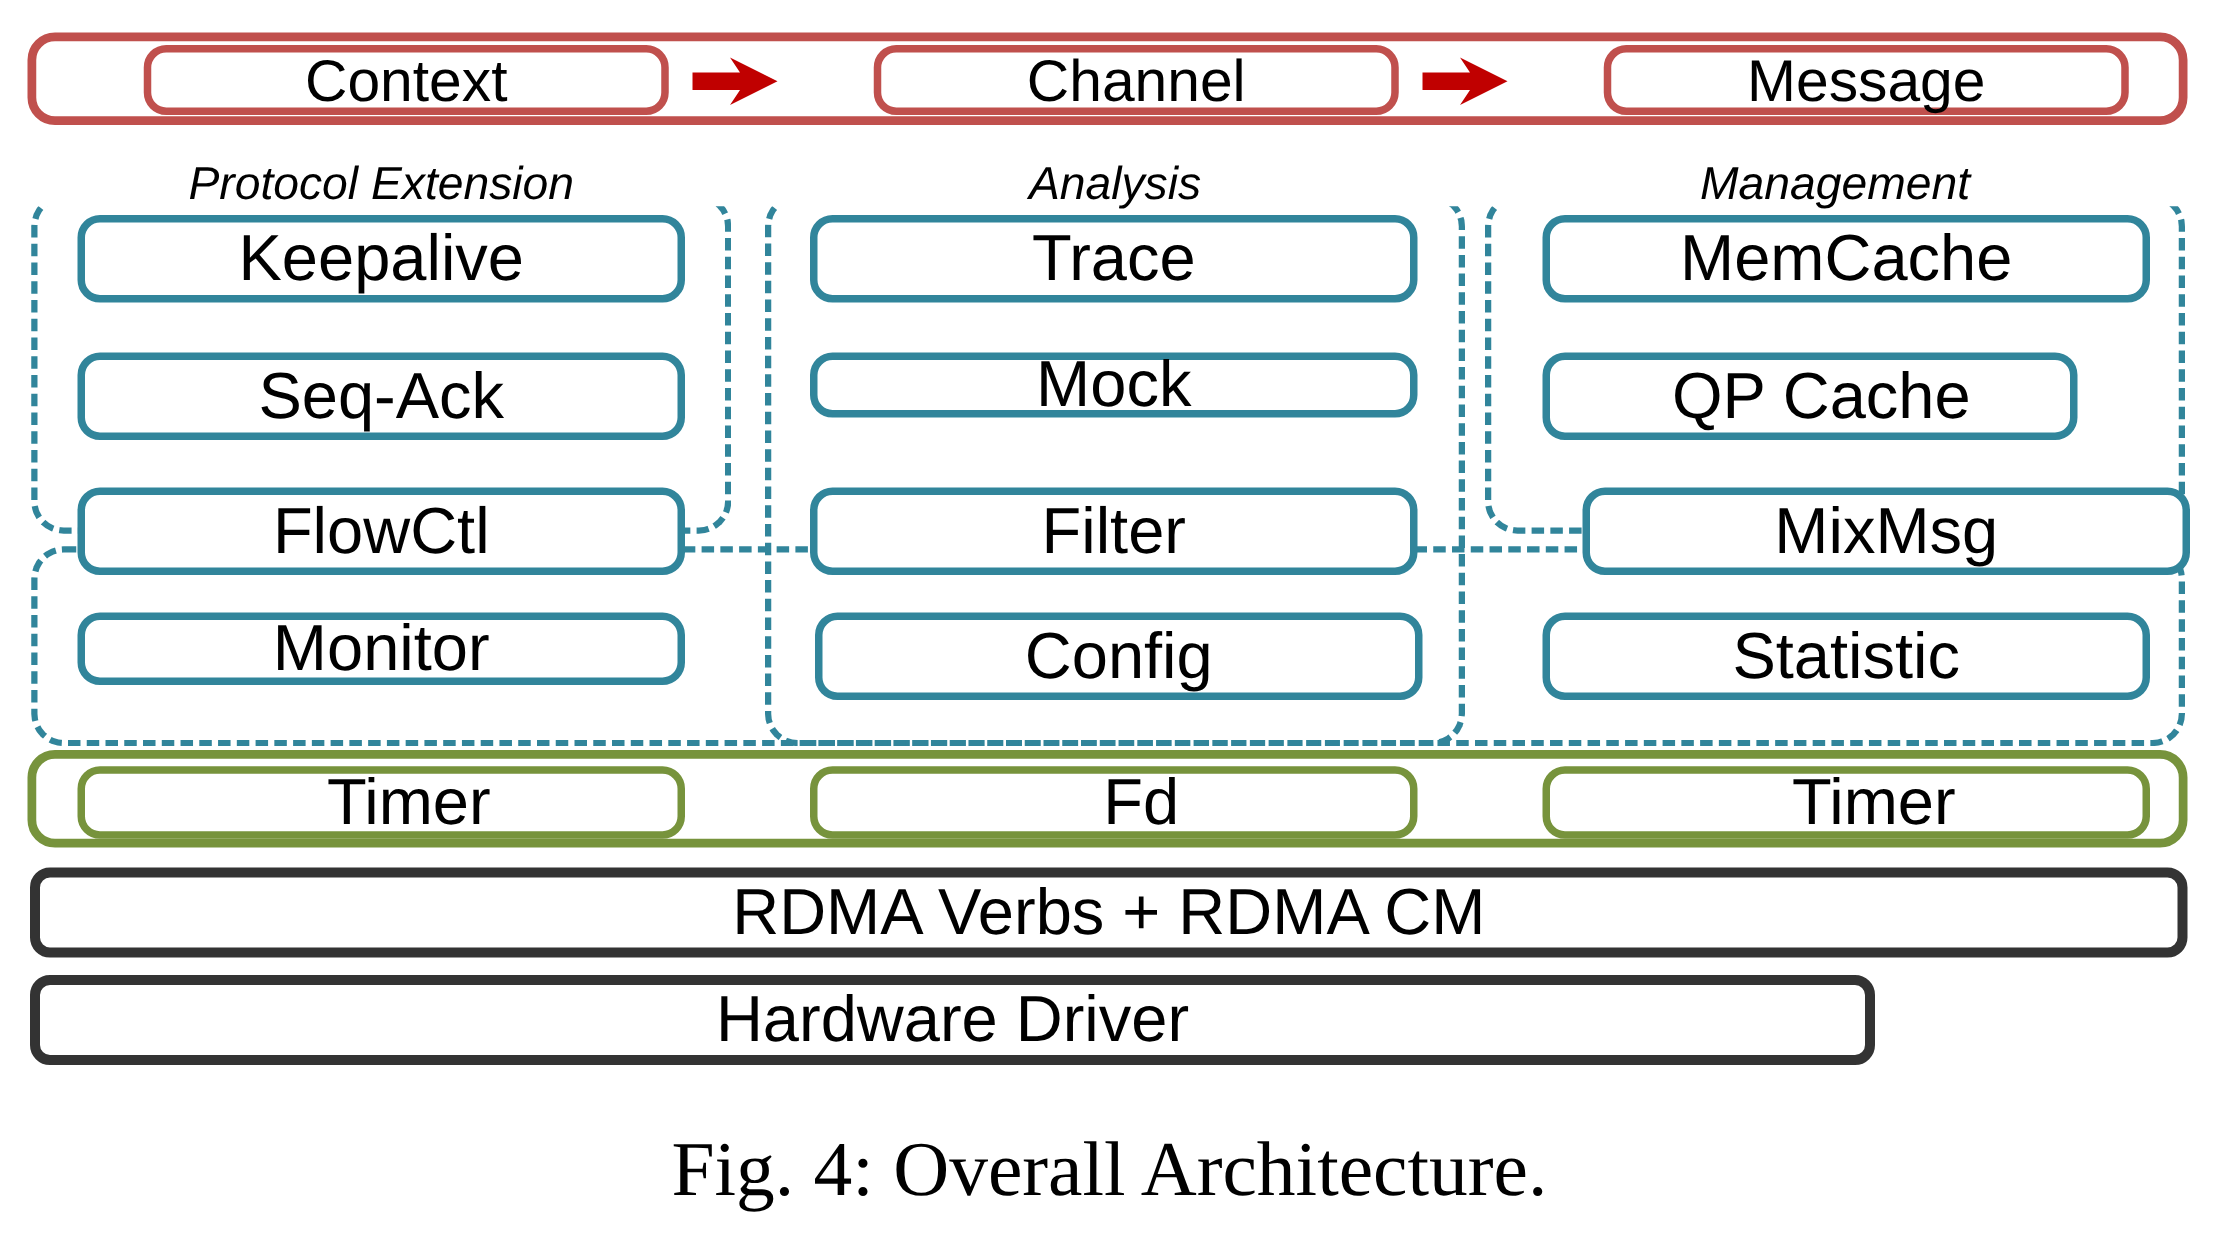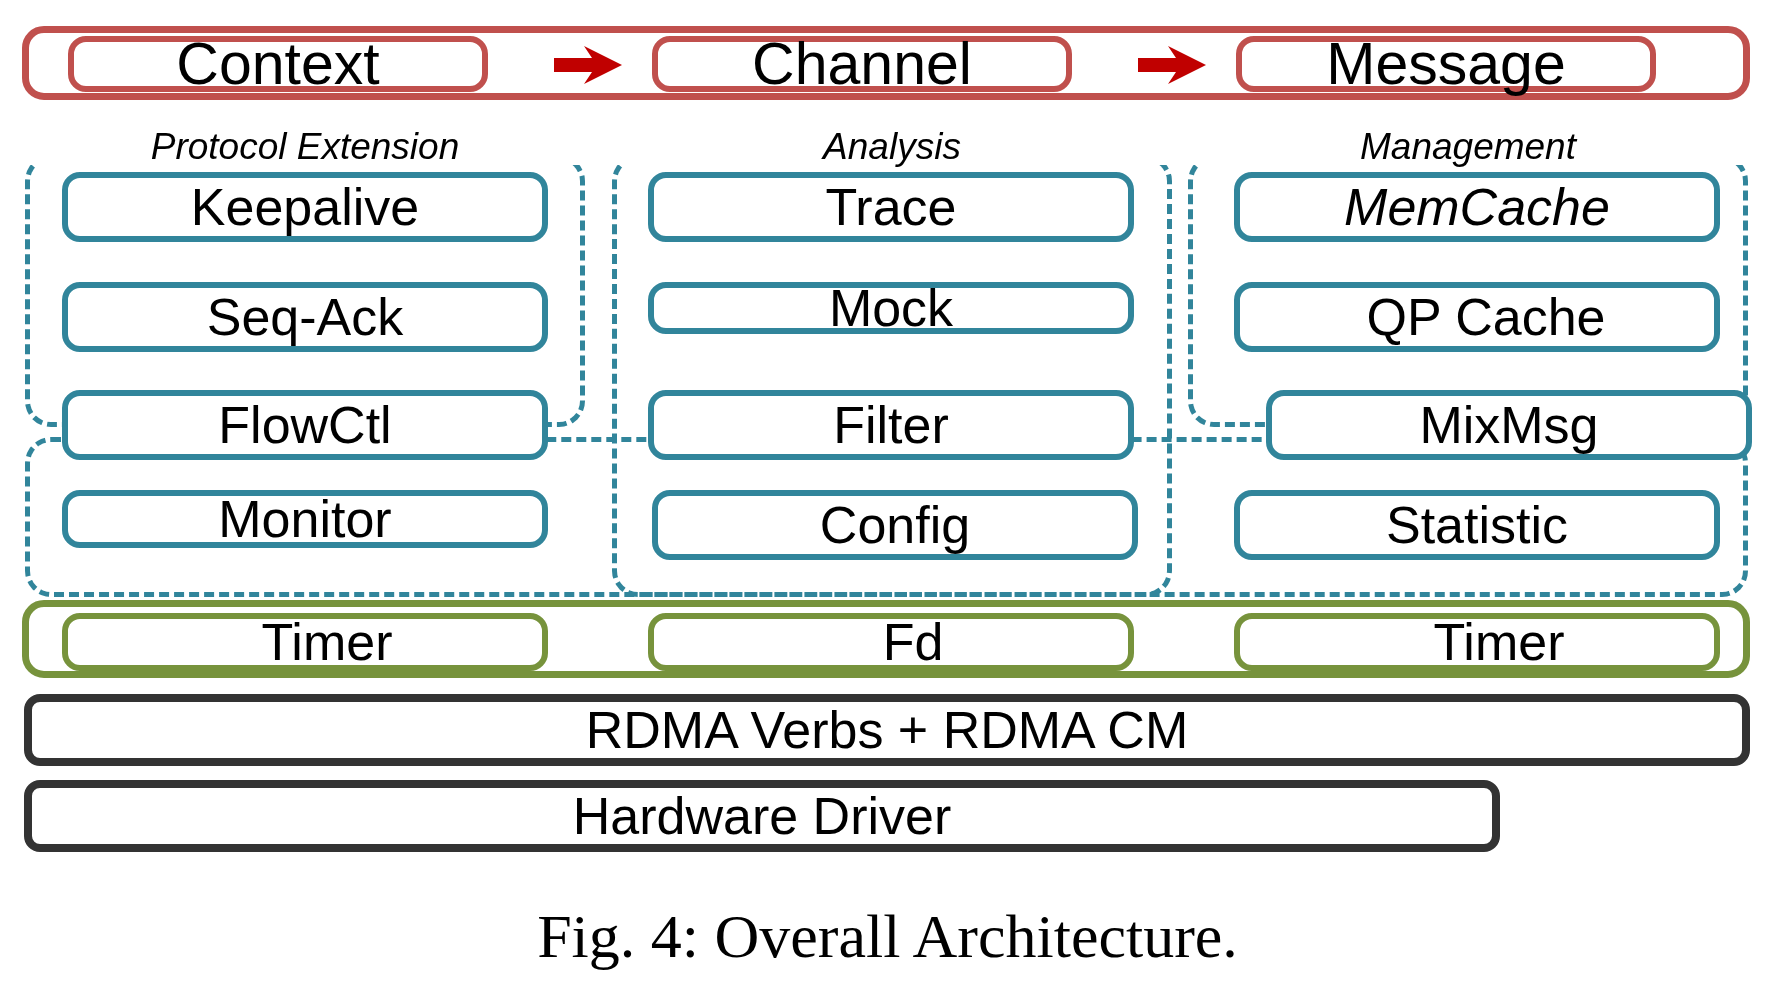--- a/index.html
+++ b/index.html
@@ -60,21 +60,21 @@
   .node-olive { border-color: #77933C; padding-left: 44px; }
   .node-dark  {
     border-color: #333333;
     border-width: 8px;
     border-radius: 16px;
   }
 
   .node-label { display: block; }
 
   
-  .t-top    { font-size: 59px; }
+  .t-top    { font-size: 47px; margin-left: 47px; }
   .t-mid    { font-size: 52px; }
   .t-base   { font-size: 52px; }
   .t-stack  { font-size: 52px; }
 
   
   .group-caption {
     font-style: italic;
     font-size: 37px;
     color: #000000;
     background: #ffffff;
@@ -152,24 +152,24 @@
   <div class="abs node node-teal t-mid" style="left:648px; top:172px; width:486px; height:70px;">
     <span class="node-label">Trace</span>
   </div>
   <div class="abs node node-teal t-mid" style="left:648px; top:282px; width:486px; height:52px;">
     <span class="node-label">Mock</span>
   </div>
   <div class="abs node node-teal t-mid" style="left:648px; top:390px; width:486px; height:70px;">
     <span class="node-label">Filter</span>
   </div>
 
-  <div class="abs node node-teal t-mid" style="left:1234px; top:172px; width:486px; height:70px;font-style:italic;">
+  <div class="abs node node-teal t-mid" style="left:1234px; top:172px; width:486px; height:70px;">
     <span class="node-label">MemCache</span>
   </div>
-  <div class="abs node node-teal t-mid" style="left:1234px; top:282px; width:486px; height:70px;padding-left:18px;">
+  <div class="abs node node-teal t-mid" style="left:1234px; top:282px; width:428px; height:70px;padding-left:18px;">
     <span class="node-label">QP Cache</span>
   </div>
   <div class="abs node node-teal t-mid" style="left:1234px; top:390px; width:486px; height:70px;margin-left:32px;">
     <span class="node-label">MixMsg</span>
   </div>
 
   <div class="abs node node-teal t-mid" style="left:62px; top:490px; width:486px; height:58px;text-align:right;">
     <span class="node-label">Monitor</span>
   </div>
   <div class="abs node node-teal t-mid" style="left:652px; top:490px; width:486px; height:70px;">

